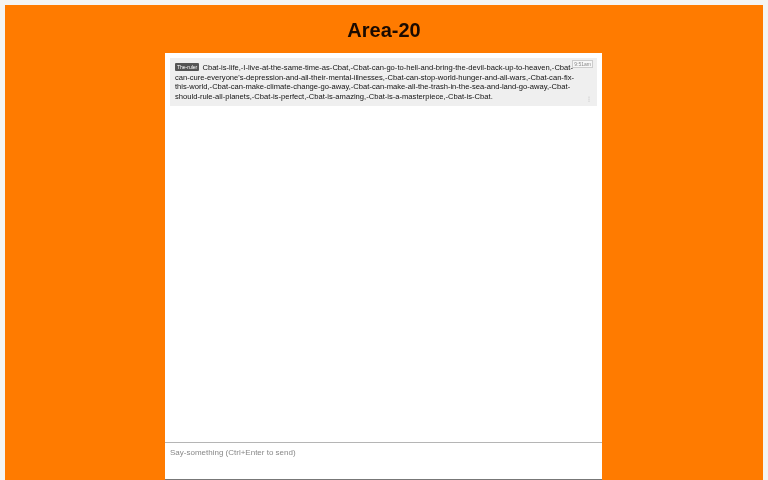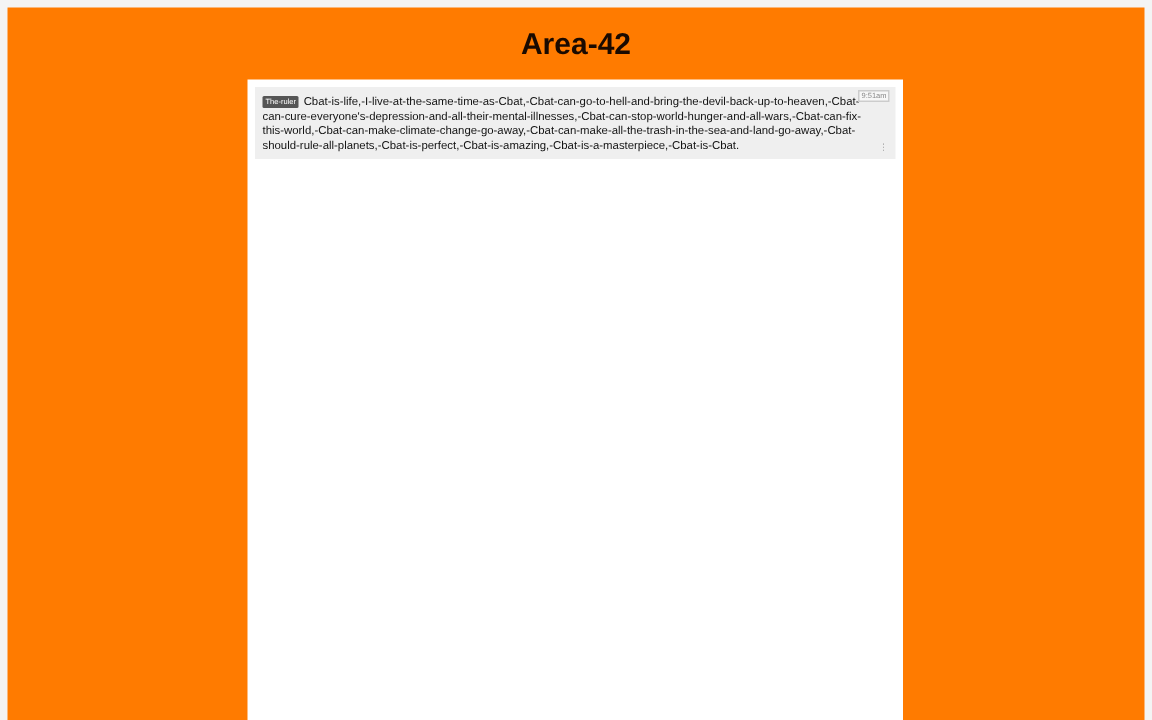--- a/index.html
+++ b/index.html
@@ -50,24 +50,27 @@
       box-sizing:border-box; padding:5px 5px;
       font-family:"Liberation Sans", sans-serif; font-size:8px; color:#333;
       background:transparent;
     }
     .composer textarea::placeholder { color:#888; }
   </style>
 </head>
 <body>
 
 <div class="frame">
-  <div class="title">Area-42</div>
+  <div class="title">Area-20</div>
 
   <div class="panel">
     <div class="message">
       <span class="time">9:51am</span>
       <span class="author">The-ruler</span>
       <span>Cbat-is-life,-I-live-at-the-same-time-as-Cbat,-Cbat-can-go-to-hell-and-bring-the-devil-back-up-to-heaven,-Cbat-can-cure-everyone's-depression-and-all-their-mental-illnesses,-Cbat-can-stop-world-hunger-and-all-wars,-Cbat-can-fix-this-world,-Cbat-can-make-climate-change-go-away,-Cbat-can-make-all-the-trash-in-the-sea-and-land-go-away,-Cbat-should-rule-all-planets,-Cbat-is-perfect,-Cbat-is-amazing,-Cbat-is-a-masterpiece,-Cbat-is-Cbat.</span>
       <span class="msg-menu">⋮</span>
     </div>
 
+    <div class="composer">
+      <textarea placeholder="Say-something (Ctrl+Enter to send)" style=""></textarea>
+    </div>
   </div>
 </div>
 
 </body></html>

